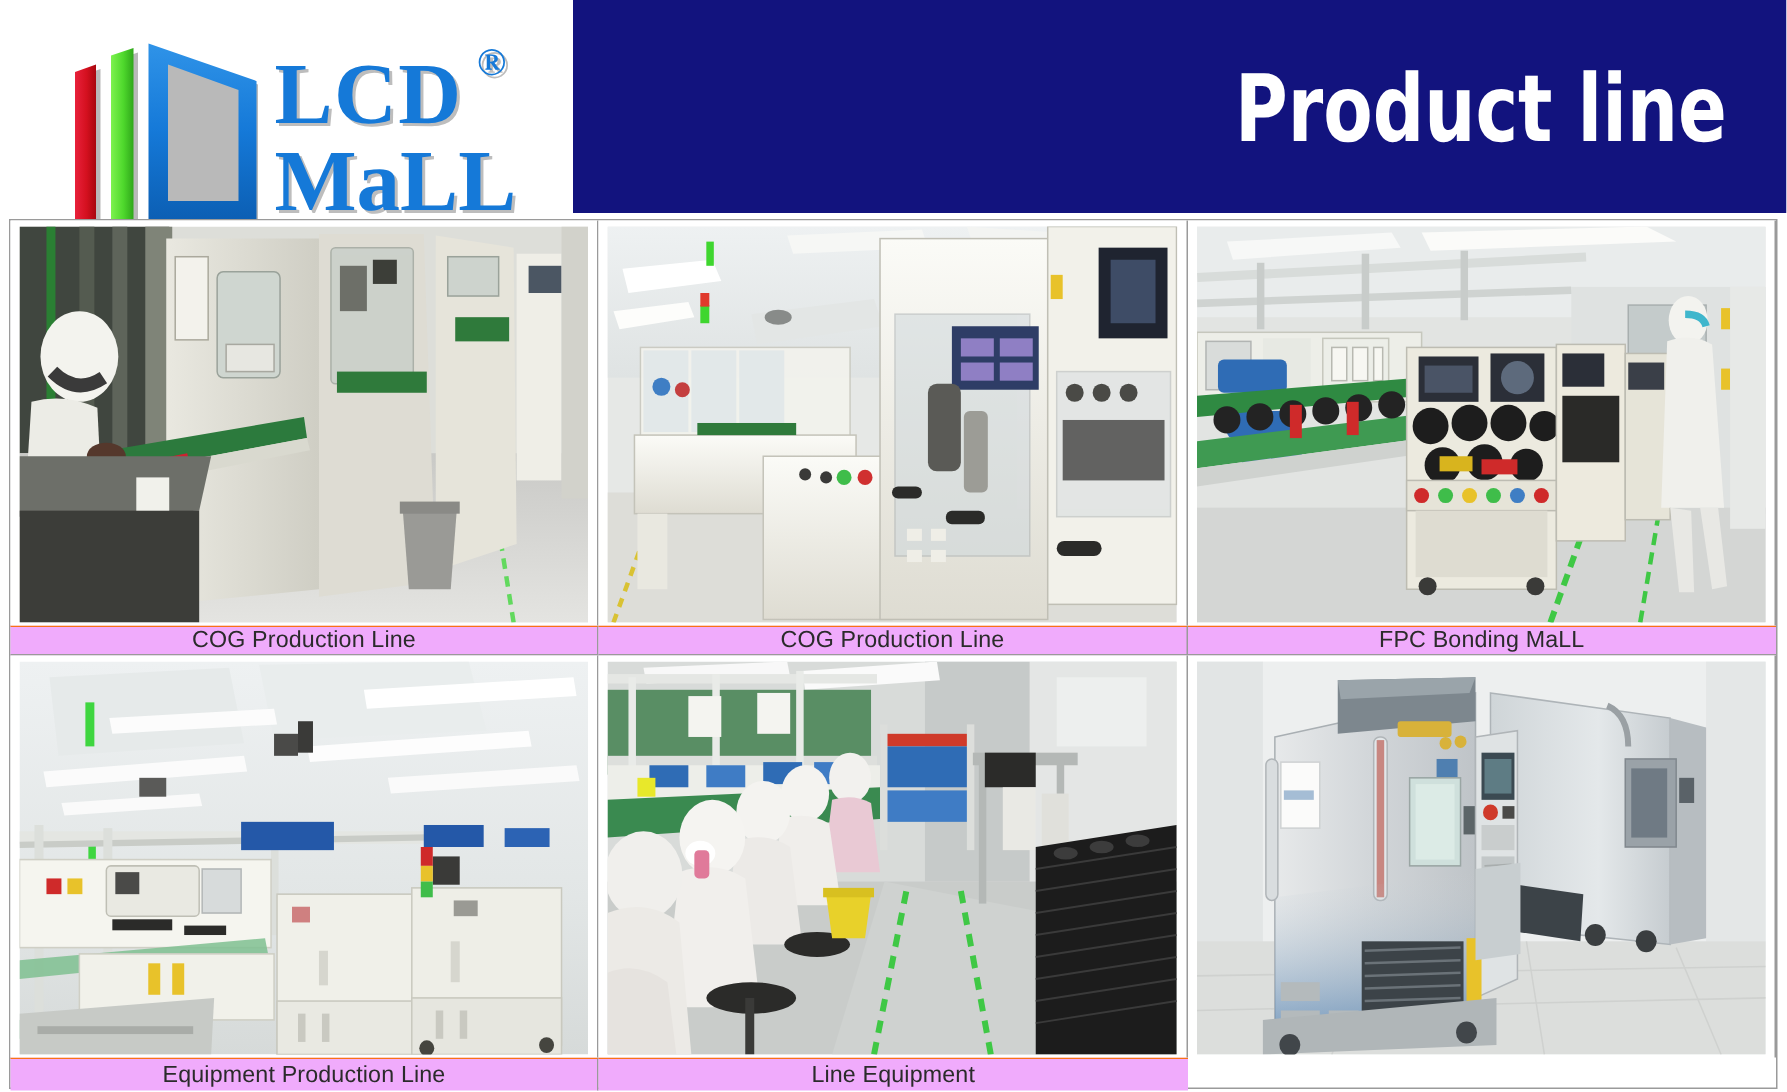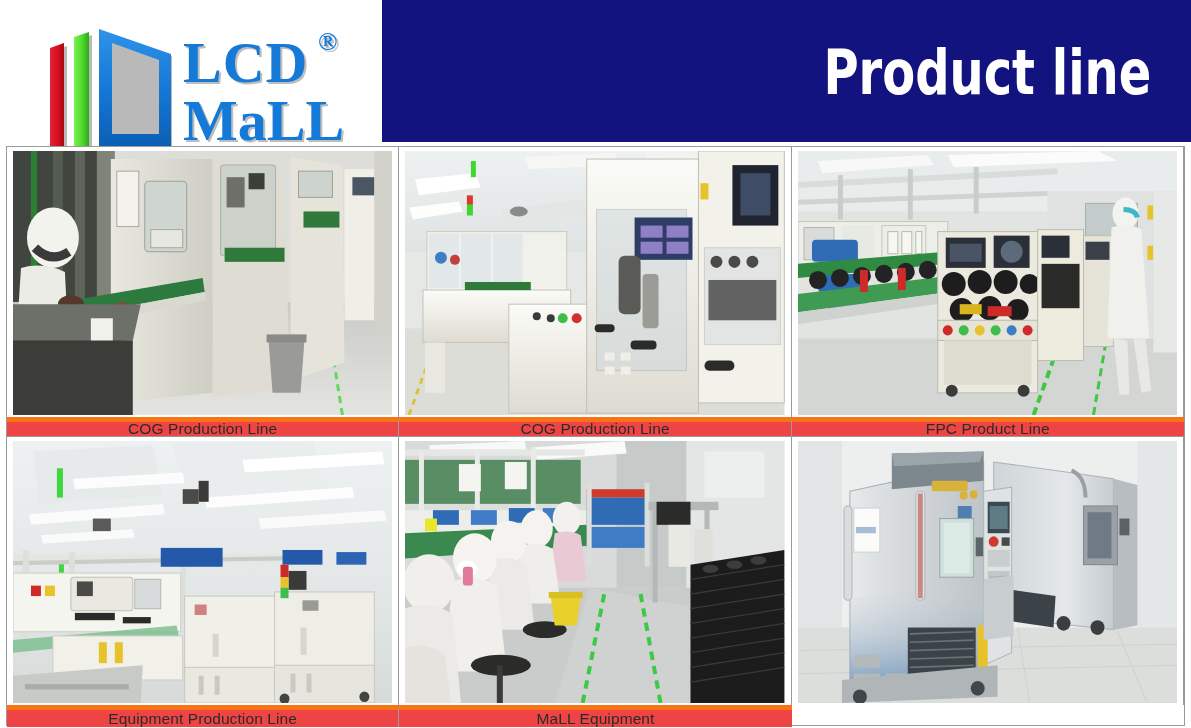--- a/index.html
+++ b/index.html
@@ -47,26 +47,26 @@
   .cell-img {
     position: relative; overflow: hidden;
     border-right: 1px solid #9a9a9a;
     background: #ffffff;
     padding: 4px 6px 2px 6px;
     display: flex; align-items: center; justify-content: center;
   }
   .cell-img:last-of-type { border-right: none; }
   .cell-cap {
     border-right: 1px solid #9a9a9a;
-    border-top: 5px solid #f97316;
+    border-top: 1px solid #f97316;
     border-bottom: 1px solid #9a9a9a;
     display: flex; align-items: center; justify-content: center;
     font-size: 15.5px; color: #2b2b2b;
     font-family: "Liberation Sans", sans-serif;
-    background: #ef4444;
+    background: #f0abfc;
     letter-spacing: .1px;
   }
   .cell-cap.last { border-right: none; }
   .cell-cap.nobottom { border-bottom: none; }
   .photo { width: 100%; height: 100%; display: block; }
   .photo-frame { width:100%; height:100%; position:relative; }
 </style>
 </head>
 <body>
 
@@ -361,21 +361,21 @@
         <path d="M336,186 l8,54 10,-2 -6,-52 Z" fill="#e8e8e4"></path>
         <rect x="350" y="54" width="6" height="14" fill="#e8c22a"></rect>
         <rect x="350" y="94" width="6" height="14" fill="#e8c22a"></rect>
         <rect x="356" y="40" width="24" height="160" fill="#e7e9e7"></rect>
       </svg>
       </div>
     </div>
 
     <div class="cell-cap">COG Production Line</div>
     <div class="cell-cap">COG Production Line</div>
-    <div class="cell-cap last">FPC Product Line</div>
+    <div class="cell-cap last">FPC Bonding MaLL</div>
 
     <div class="cell-img">
       <div class="photo-frame">
       <svg class="photo" viewBox="0 0 380 250" preserveAspectRatio="none">
         <defs>
           <linearGradient id="p4bg" x1="0" y1="0" x2="0" y2="1">
             <stop offset="0%" stop-color="#eef1f2"></stop>
                 <stop offset="60%" stop-color="#e2e6e6"></stop>
             <stop offset="100%" stop-color="#d6dad9"></stop>
           </linearGradient>
@@ -651,16 +651,16 @@
         <polygon points="44,228 200,214 200,244 44,250" fill="#b0b6b8"></polygon>
         <circle cx="62" cy="244" r="7" fill="#41464a"></circle>
         <circle cx="180" cy="236" r="7" fill="#41464a"></circle>
 
         <polygon points="186,132 216,128 216,186 186,190" fill="#c8ced0"></polygon>
       </svg>
       </div>
     </div>
 
     <div class="cell-cap nobottom">Equipment Production Line</div>
-    <div class="cell-cap last nobottom">MaLL Equipment</div>
+    <div class="cell-cap last nobottom">Line Equipment</div>
 
   </div>
 </div>
 
 </body></html>

